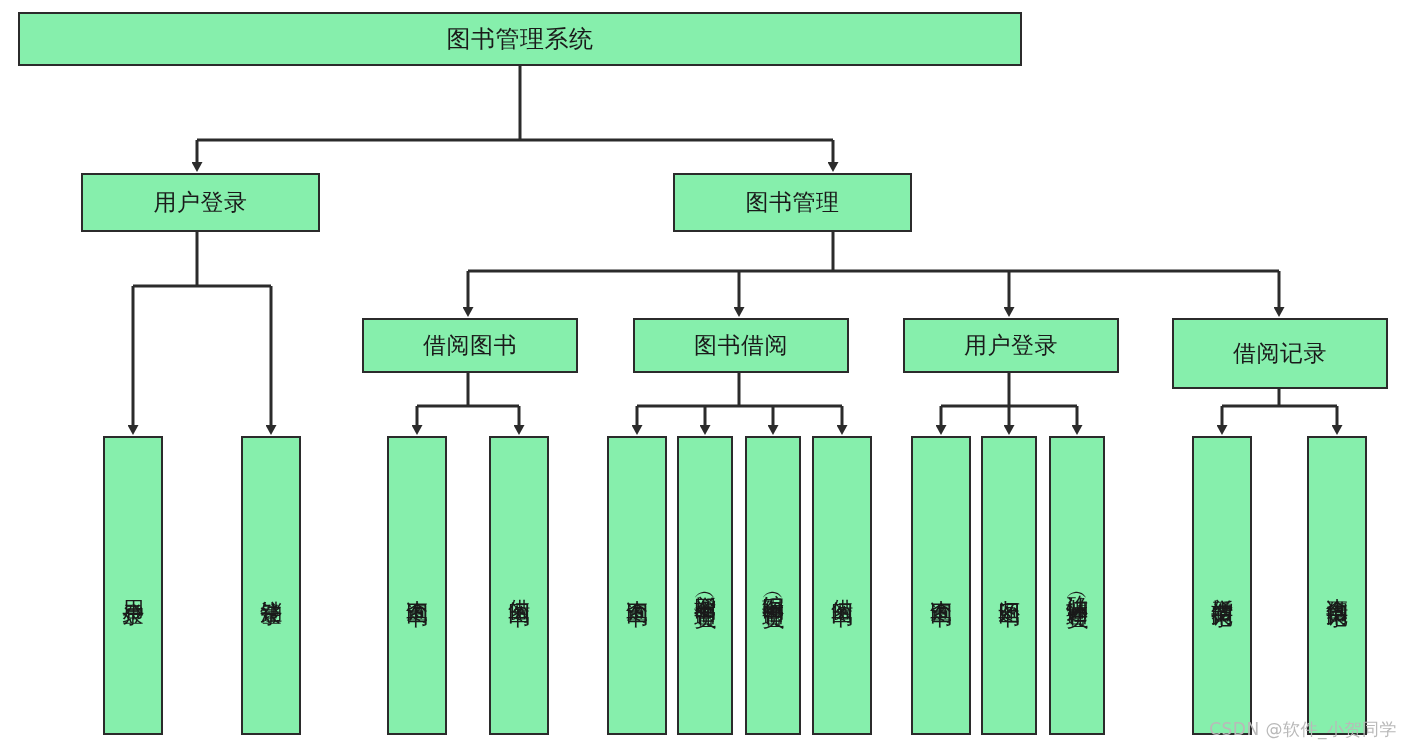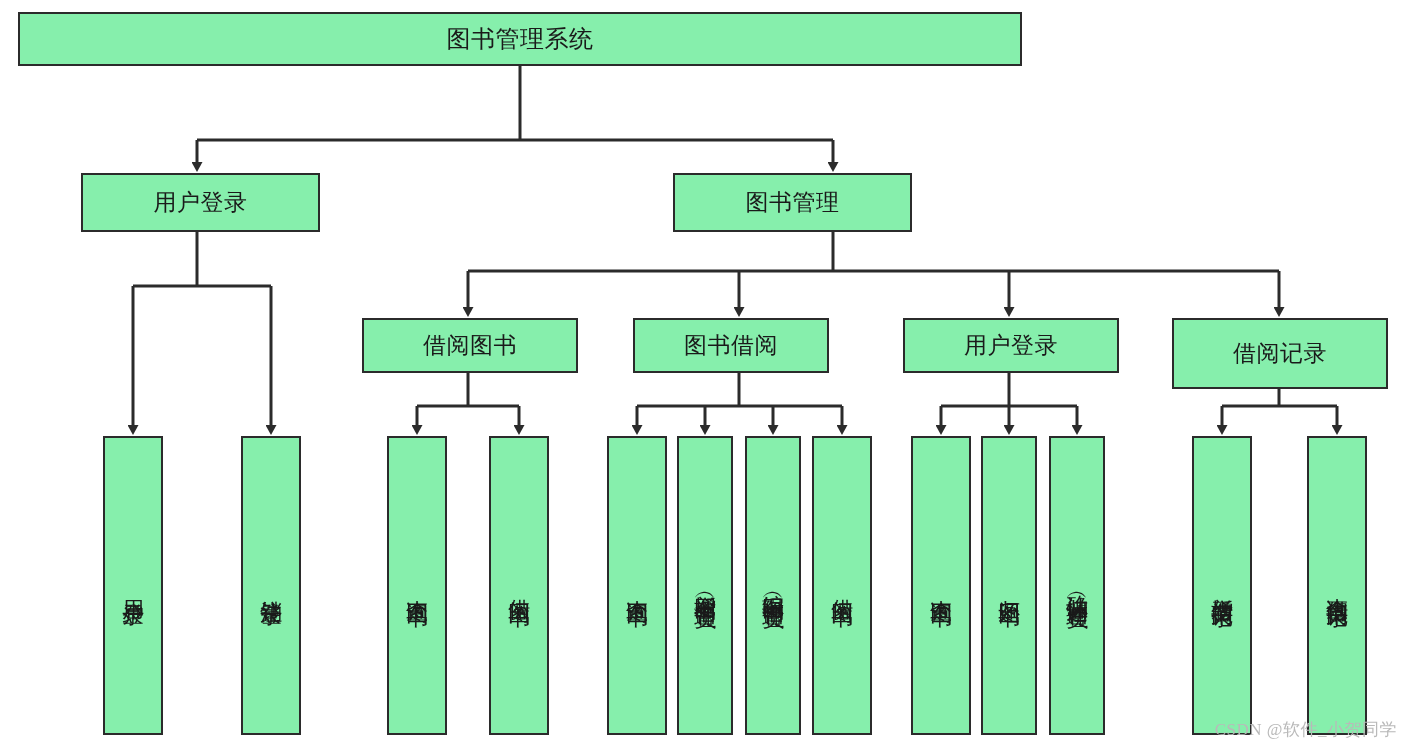--- a/index.html
+++ b/index.html
@@ -67,21 +67,20 @@
   }
   .watermark {
     position: absolute;
     right: 8px;
     bottom: 6px;
     font-size: 17px;
     color: #b9b9b9;
     letter-spacing: 0.5px;
     z-index: 5;
     white-space: nowrap;
-    font-family: Liberation Serif, serif;
   }
 </style>
 </head>
 <body>
 
 <div id="canvas">
 
   <svg id="wires" viewBox="0 0 1405 747" xmlns="http://www.w3.org/2000/svg">
     <defs>
       <marker id="arrow" markerWidth="10" markerHeight="11" refX="1" refY="5.5" orient="auto" markerUnits="userSpaceOnUse">
@@ -139,21 +138,21 @@
   <div class="node h" style="left:81px; top:173px; width:239px; height:59px;">
     <span class="lbl">用户登录</span>
   </div>
   <div class="node h" style="left:673px; top:173px; width:239px; height:59px;">
     <span class="lbl">图书管理</span>
   </div>
 
   <div class="node h" style="left:362px; top:318px; width:216px; height:55px;">
     <span class="lbl">借阅图书</span>
   </div>
-  <div class="node h" style="left:633px; top:318px; width:196px; height:55px;">
+  <div class="node h" style="left:633px; top:318px; width:216px; height:55px;">
     <span class="lbl">图书借阅</span>
   </div>
   <div class="node h" style="left:903px; top:318px; width:216px; height:55px;">
     <span class="lbl">用户登录</span>
   </div>
   <div class="node h" style="left:1172px; top:318px; width:216px; height:71px;">
     <span class="lbl">借阅记录</span>
   </div>
 
   <div class="node v" style="left:103px; top:436px; width:60px; height:299px;">

